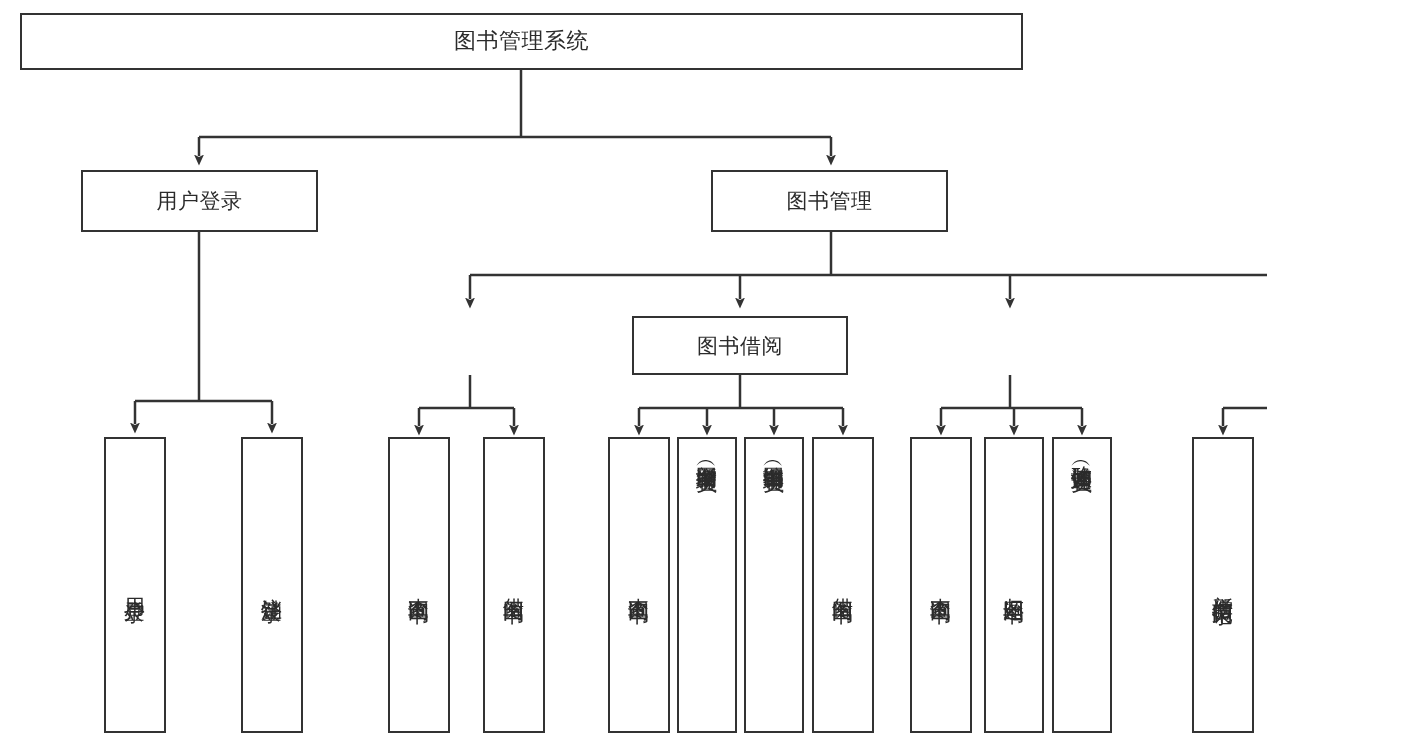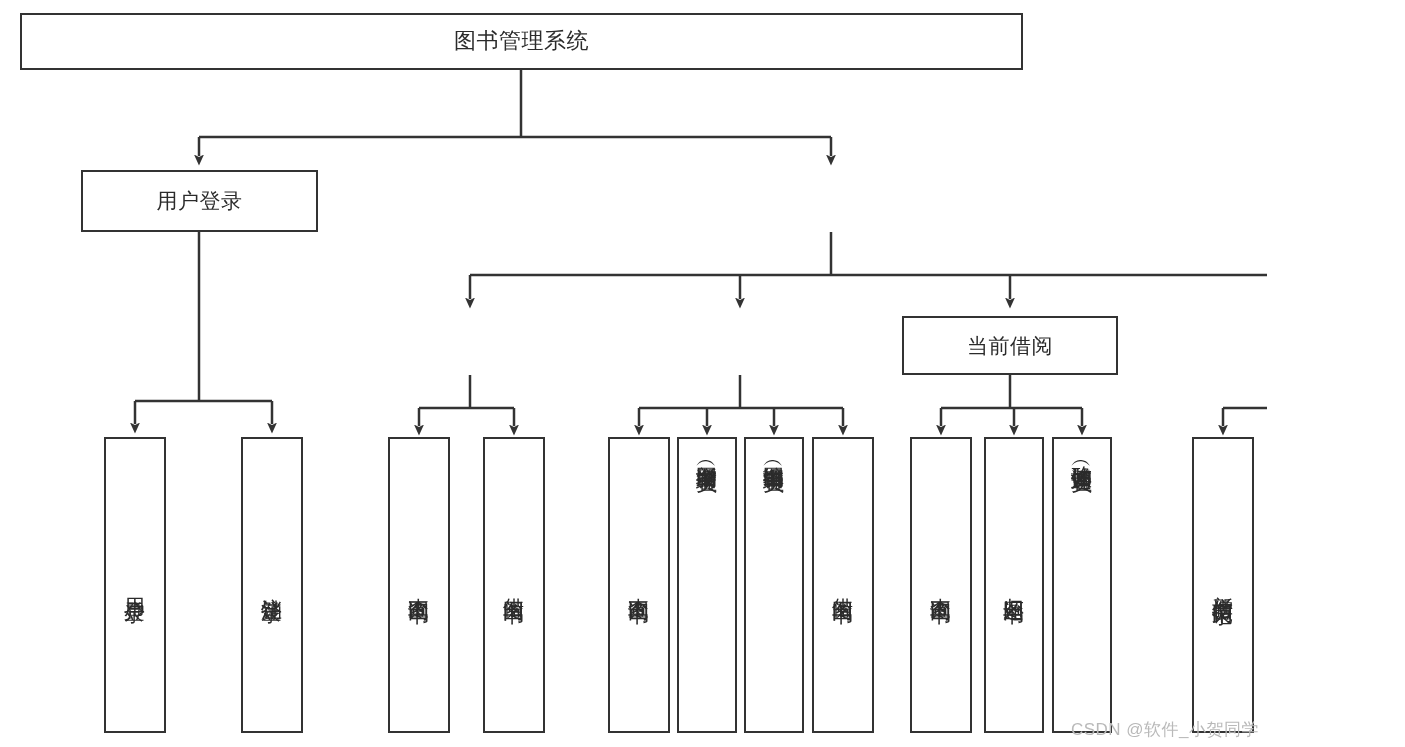--- a/index.html
+++ b/index.html
@@ -137,23 +137,26 @@
     </g>
   </svg>
 
   <div class="node horiz root" style="left:20px; top:13px; width:1003px; height:57px;">
     <span class="label">图书管理系统</span>
   </div>
 
   <div class="node horiz" style="left:81px; top:170px; width:237px; height:62px;">
     <span class="label">用户登录</span>
   </div>
-
-  <div class="node horiz" style="left:902px; top:316px; width:216px; height:59px;">
-    <span class="label">当前借阅</span>
+  <div class="node horiz" style="left:711px; top:170px; width:237px; height:62px;">
+    <span class="label">图书管理</span>
+  </div>
+
+  <div class="node horiz" style="left:632px; top:316px; width:216px; height:59px;">
+    <span class="label">图书借阅</span>
   </div>
 
   <div class="node vert center" style="left:104px; top:437px; width:62px; height:296px;">
     <span class="label">用户登录</span>
   </div>
   <div class="node vert center" style="left:241px; top:437px; width:62px; height:296px;">
     <span class="label">注销登录</span>
   </div>
 
   <div class="node vert center" style="left:388px; top:437px; width:62px; height:296px;">
@@ -186,15 +189,14 @@
     <span class="label">确认归还（管理员）</span>
   </div>
 
   <div class="node vert center" style="left:1192px; top:437px; width:62px; height:296px;">
     <span class="label">新增借阅记录</span>
   </div>
   <div class="node vert center" style="left:1309px; top:437px; width:62px; height:296px;">
     <span class="label">查询借阅记录</span>
   </div>
 
-  <div id="watermark">CSDN @软件_小贺同学</div>
 
 </div>
 
 </body></html>

